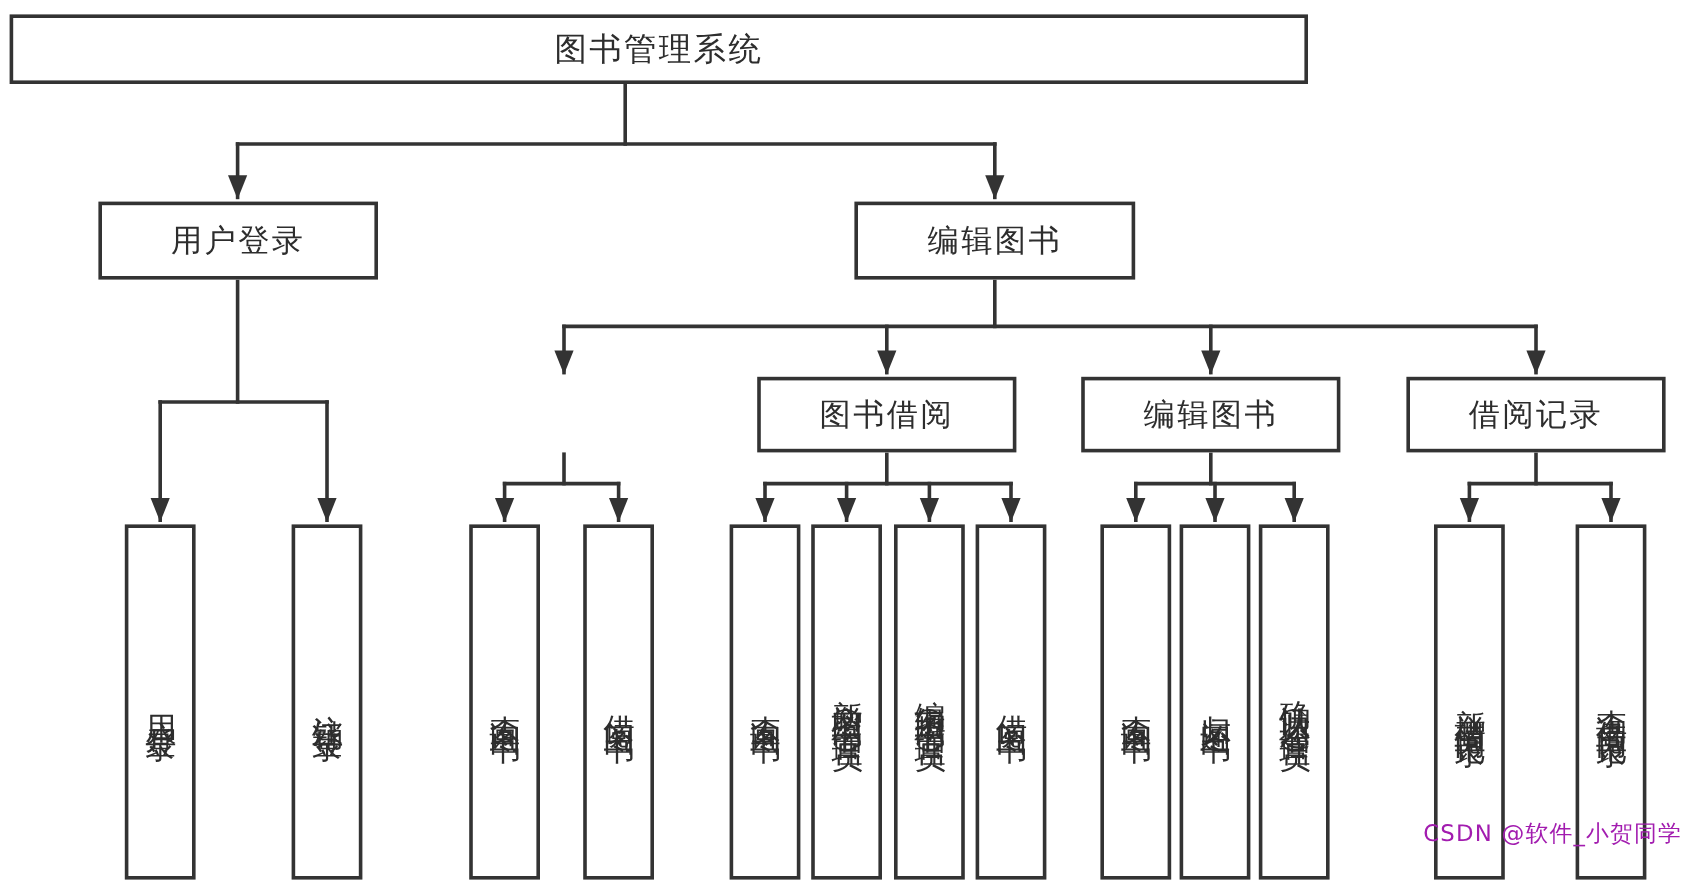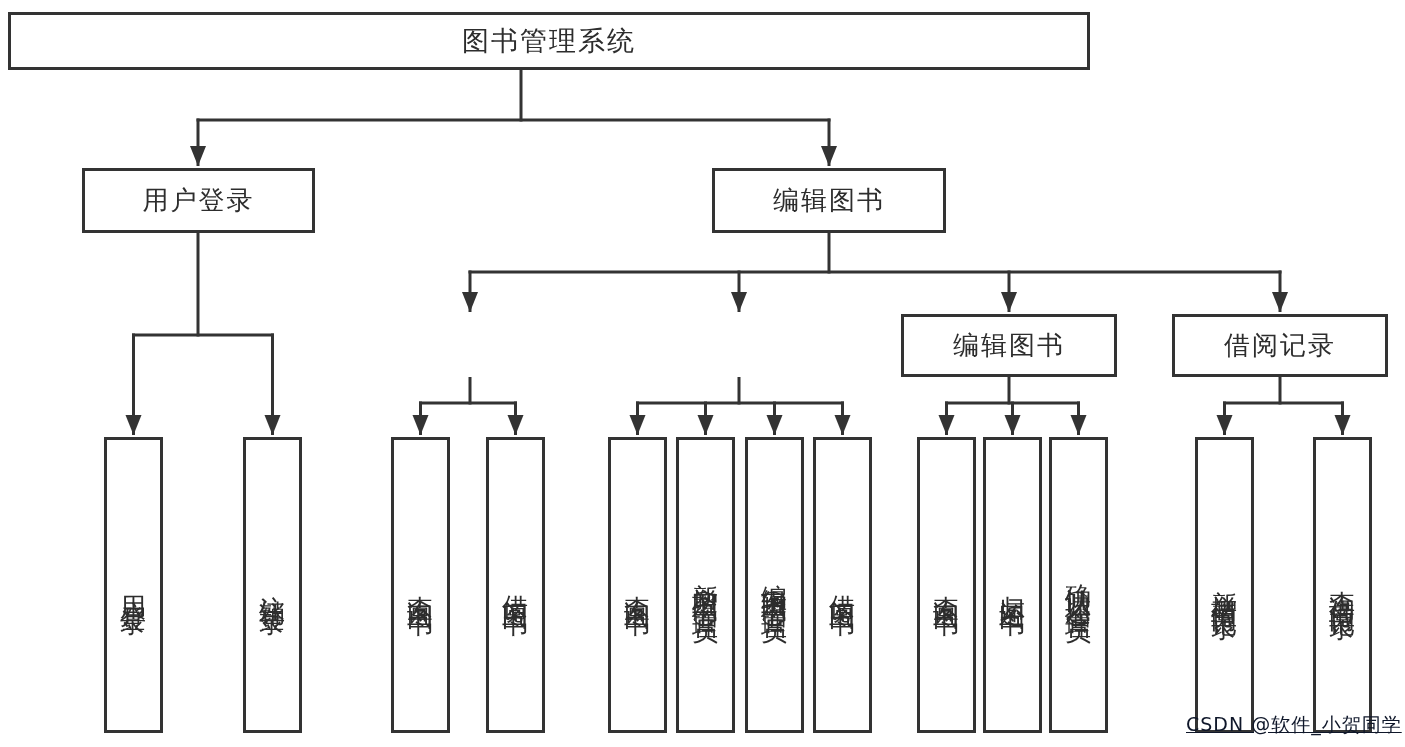--- a/index.html
+++ b/index.html
@@ -29,26 +29,25 @@
     writing-mode: vertical-rl;
     text-orientation: mixed;
     font-size: 26px;
     letter-spacing: 5px;
     line-height: 1;
     white-space: nowrap;
   }
   .watermark {
     position: absolute;
     left: 1186px;
-    top: 712px;
+    top: 682px;
     font-size: 19px;
     letter-spacing: 1px;
-    color: #0f172a;
+    color: #a21caf;
     white-space: nowrap;
-    text-decoration: underline;
   }
 </style>
 </head>
 <body>
 
 <div class="stage">
 
   <svg class="connectors" width="1405" height="747" viewBox="0 0 1405 747">
     <defs>
       <marker id="ah" markerUnits="userSpaceOnUse" markerWidth="22" markerHeight="18" refX="20" refY="9" orient="auto">
@@ -118,20 +117,23 @@
     <span>图书管理系统</span>
   </div>
 
   <div class="box hbox" style="left:82px;top:168px;width:233px;height:65px">
     <span>用户登录</span>
   </div>
   <div class="box hbox" style="left:712px;top:168px;width:234px;height:65px">
     <span>编辑图书</span>
   </div>
 
+  <div class="box hbox" style="left:631px;top:314px;width:216px;height:63px">
+    <span>图书借阅</span>
+  </div>
   <div class="box hbox" style="left:901px;top:314px;width:216px;height:63px">
     <span>编辑图书</span>
   </div>
   <div class="box hbox" style="left:1172px;top:314px;width:216px;height:63px">
     <span>借阅记录</span>
   </div>
 
   <div class="box vbox" style="left:104px;top:437px">
     <span class="vlbl">用户登录</span>
   </div>

